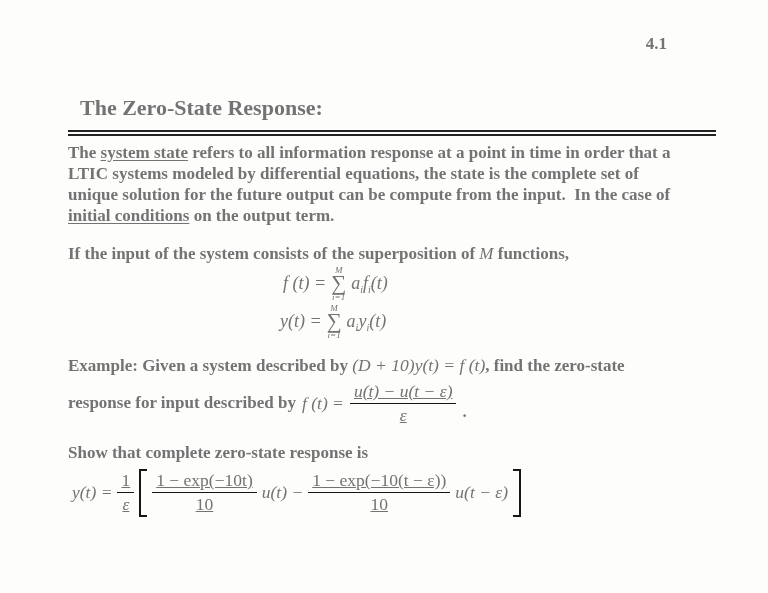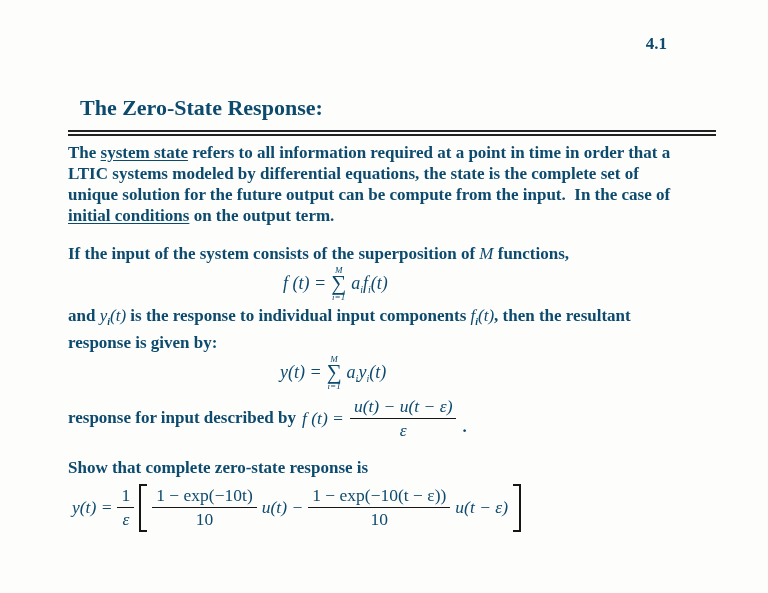--- a/index.html
+++ b/index.html
@@ -1,18 +1,18 @@
 <!DOCTYPE html>
 <html><head>
 <meta charset="utf-8">
 <style>
   html,body { margin:0; padding:0; background:#e8e8e8; }
   .page {
     position:relative; width:768px; height:593px; background:#fdfdfc;
-    font-family:"Liberation Serif", serif; color:#0c4a6e; overflow:hidden;
+    font-family:"Liberation Serif", serif; color:#737373; overflow:hidden;
   }
   .pagenum {
     position:absolute; top:34px; right:101px;
     font-size:17px; font-weight:bold;
   }
   .content { position:absolute; left:68px; top:86px; width:648px; }
 
   .title { font-size:22px; font-weight:bold; line-height:20px; margin:12px; }
   .rule  { margin-top:3px; height:2px; border-top:2px solid #222; border-bottom:2px solid #222; width:100%; }
 
@@ -34,21 +34,21 @@
   .sum { display:inline-flex; flex-direction:column; align-items:center; line-height:1; }
   .sum-limit { font-size:9px; font-style:italic; line-height:1; }
   .sigma { font-size:21px; line-height:0.85; font-style:normal; }
 
   .para2 { margin-top:3px; }
 
   .example1 { margin-top:15px; }
   .ex-math { font-size:17.5px; }
 
   .ex2 { display:flex; align-items:center; gap:6px; margin-top:5px; font-size:17px; font-weight:bold; min-height:44px; }
-  .frac { display:inline-flex; flex-direction:column; align-items:center; line-height:1.2; font-size:17.5px; font-weight:normal; }
+  .frac { display:inline-flex; flex-direction:column; align-items:center; line-height:1.2; font-size:17.5px; font-weight:normal;text-decoration:underline; }
   .frac .num { border-bottom:1.5px solid #161616; padding:0 4px 1px; white-space:nowrap; }
   .frac .den { padding-top:1px; white-space:nowrap; }
   .period { align-self:flex-end; padding-bottom:4px; font-weight:bold; }
 
   .showline { margin-top:16px; }
 
   .solution { display:flex; align-items:center; gap:5px; font-size:17.5px; margin-top:5px; margin-left:4px; min-height:50px; }
   .bracket { align-self:stretch; width:6px; margin:1px 0; }
   .bl { border-left:2px solid #161616; border-top:2px solid #161616; border-bottom:2px solid #161616; }
   .br { border-right:2px solid #161616; border-top:2px solid #161616; border-bottom:2px solid #161616; }
@@ -59,55 +59,54 @@
 <div class="page">
 
   <div class="pagenum">4.1</div>
 
   <div class="content">
 
     <h1 class="title">The Zero-State Response:</h1>
     <div class="rule"></div>
 
     <div class="para para1">
-      <div class="pline"><span>The </span><span class="u">system state</span><span> refers to all information required at a point in time in order that a</span></div>
+      <div class="pline"><span>The </span><span class="u">system state</span><span> refers to all information response at a point in time in order that a</span></div>
       <div class="pline">LTIC systems modeled by differential equations, the state is the complete set of</div>
       <div class="pline">unique solution for the future output can be compute from the input.&nbsp; In the case of</div>
       <div class="pline"><span class="u">initial conditions</span><span> on the output term.</span></div>
     </div>
 
     <div class="para superposition pline">
       <span>If the input of the system consists of the superposition of </span><span class="math">M</span><span> functions,</span>
     </div>
 
     <div class="formula formula-f">
       <span class="math">f (t) =</span>
       <span class="sum">
         <span class="sum-limit">M</span>
         <span class="sigma">∑</span>
         <span class="sum-limit">i=1</span>
       </span>
       <span class="mrow"><span class="math">a</span><sub class="msub">i</sub><span class="math">f</span><sub class="msub">i</sub><span class="math">(t)</span></span>
     </div>
 
-    <div class="para para2">
-      <div class="pline"><span>and </span><span class="math">y</span><sub class="msub">i</sub><span class="math">(t)</span><span> is the response to individual input components </span><span class="math">f</span><sub class="msub">i</sub><span class="math">(t)</span><span>, then the resultant</span></div>
-      <div class="pline">response is given by:</div>
-    </div>
 
     <div class="formula formula-y">
       <span class="math">y(t) =</span>
       <span class="sum">
         <span class="sum-limit">M</span>
         <span class="sigma">∑</span>
         <span class="sum-limit">i=1</span>
       </span>
       <span class="mrow"><span class="math">a</span><sub class="msub">i</sub><span class="math">y</span><sub class="msub">i</sub><span class="math">(t)</span></span>
     </div>
 
+    <div class="para example1 pline">
+      <span>Example: Given a system described by </span><span class="math ex-math">(D + 10)y(t) = f (t)</span><span>, find the zero-state</span>
+    </div>
 
     <div class="ex2">
       <span>response for input described by </span>
       <span class="math ex-math">f (t) =</span>
       <span class="frac">
         <span class="num math">u(t) − u(t − ε)</span>
         <span class="den math">ε</span>
       </span>
       <span class="period">.</span>
     </div>

